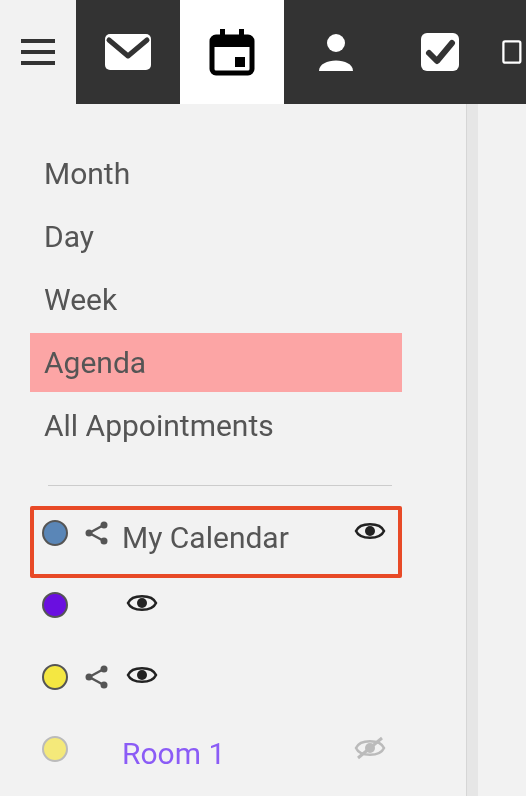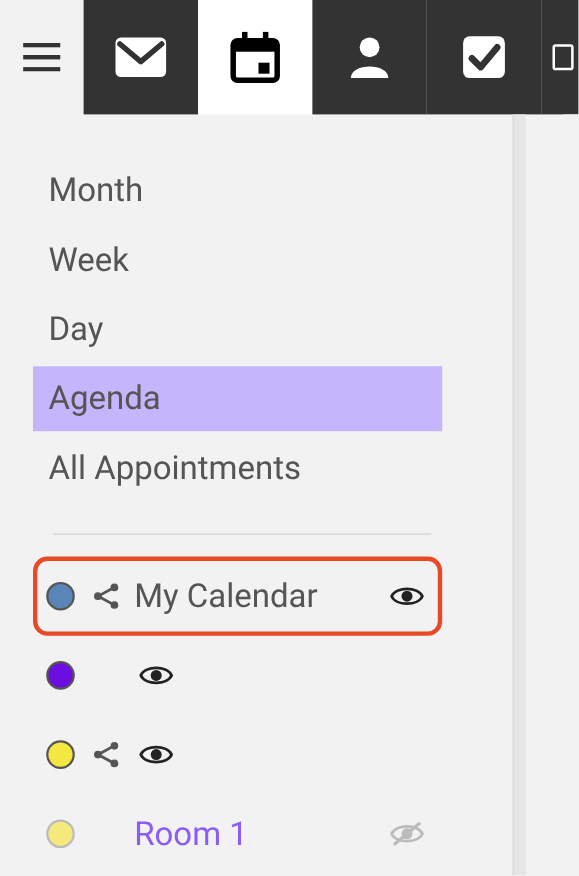--- a/index.html
+++ b/index.html
@@ -62,41 +62,41 @@
     padding-right: 30px;
   }
   .view-item {
     font-size: 30px;
     color: #555555;
     padding: 12px 14px;
     margin-bottom: 4px;
     cursor: pointer;
   }
   .view-item.selected {
-    background: #c4b5fd;
+    background: #fca5a5;
     color: #555;
   }
   .divider {
     height: 1px;
     background: #cccccc;
     margin: 30px 40px 20px 48px;
   }
   .cal-list {
     padding-left: 30px;
     padding-right: 30px;
   }
   .cal-item {
     display: flex;
-    align-items: center;
+    align-items: flex-start;
     padding: 10px 8px;
     font-size: 30px;
     color: #555555;
     cursor: pointer;
     border: 4px solid transparent;
-    border-radius: 13px;
+    border-radius: 2px;
     min-height: 72px;
   }
   .cal-item.highlight {
     border: 4px solid #e84a27;
   }
   .cal-item.dim .cal-label { color: #8b5cf6; }
   .color-dot {
     width: 26px;
     height: 26px;
     border-radius: 50%;
@@ -183,22 +183,22 @@
     </div>
 
   </div>
 </div>
 
 <div class="content">
   <div class="sidebar">
 
     <div class="view-list">
       <div class="view-item">Month</div>
+      <div class="view-item">Day</div>
       <div class="view-item">Week</div>
-      <div class="view-item">Day</div>
       <div class="view-item selected">Agenda</div>
       <div class="view-item">All Appointments</div>
     </div>
 
     <div class="divider"></div>
 
     <div class="cal-list">
 
       <div class="cal-item highlight">
         <span class="color-dot" style="background:#5a86b7"></span>

